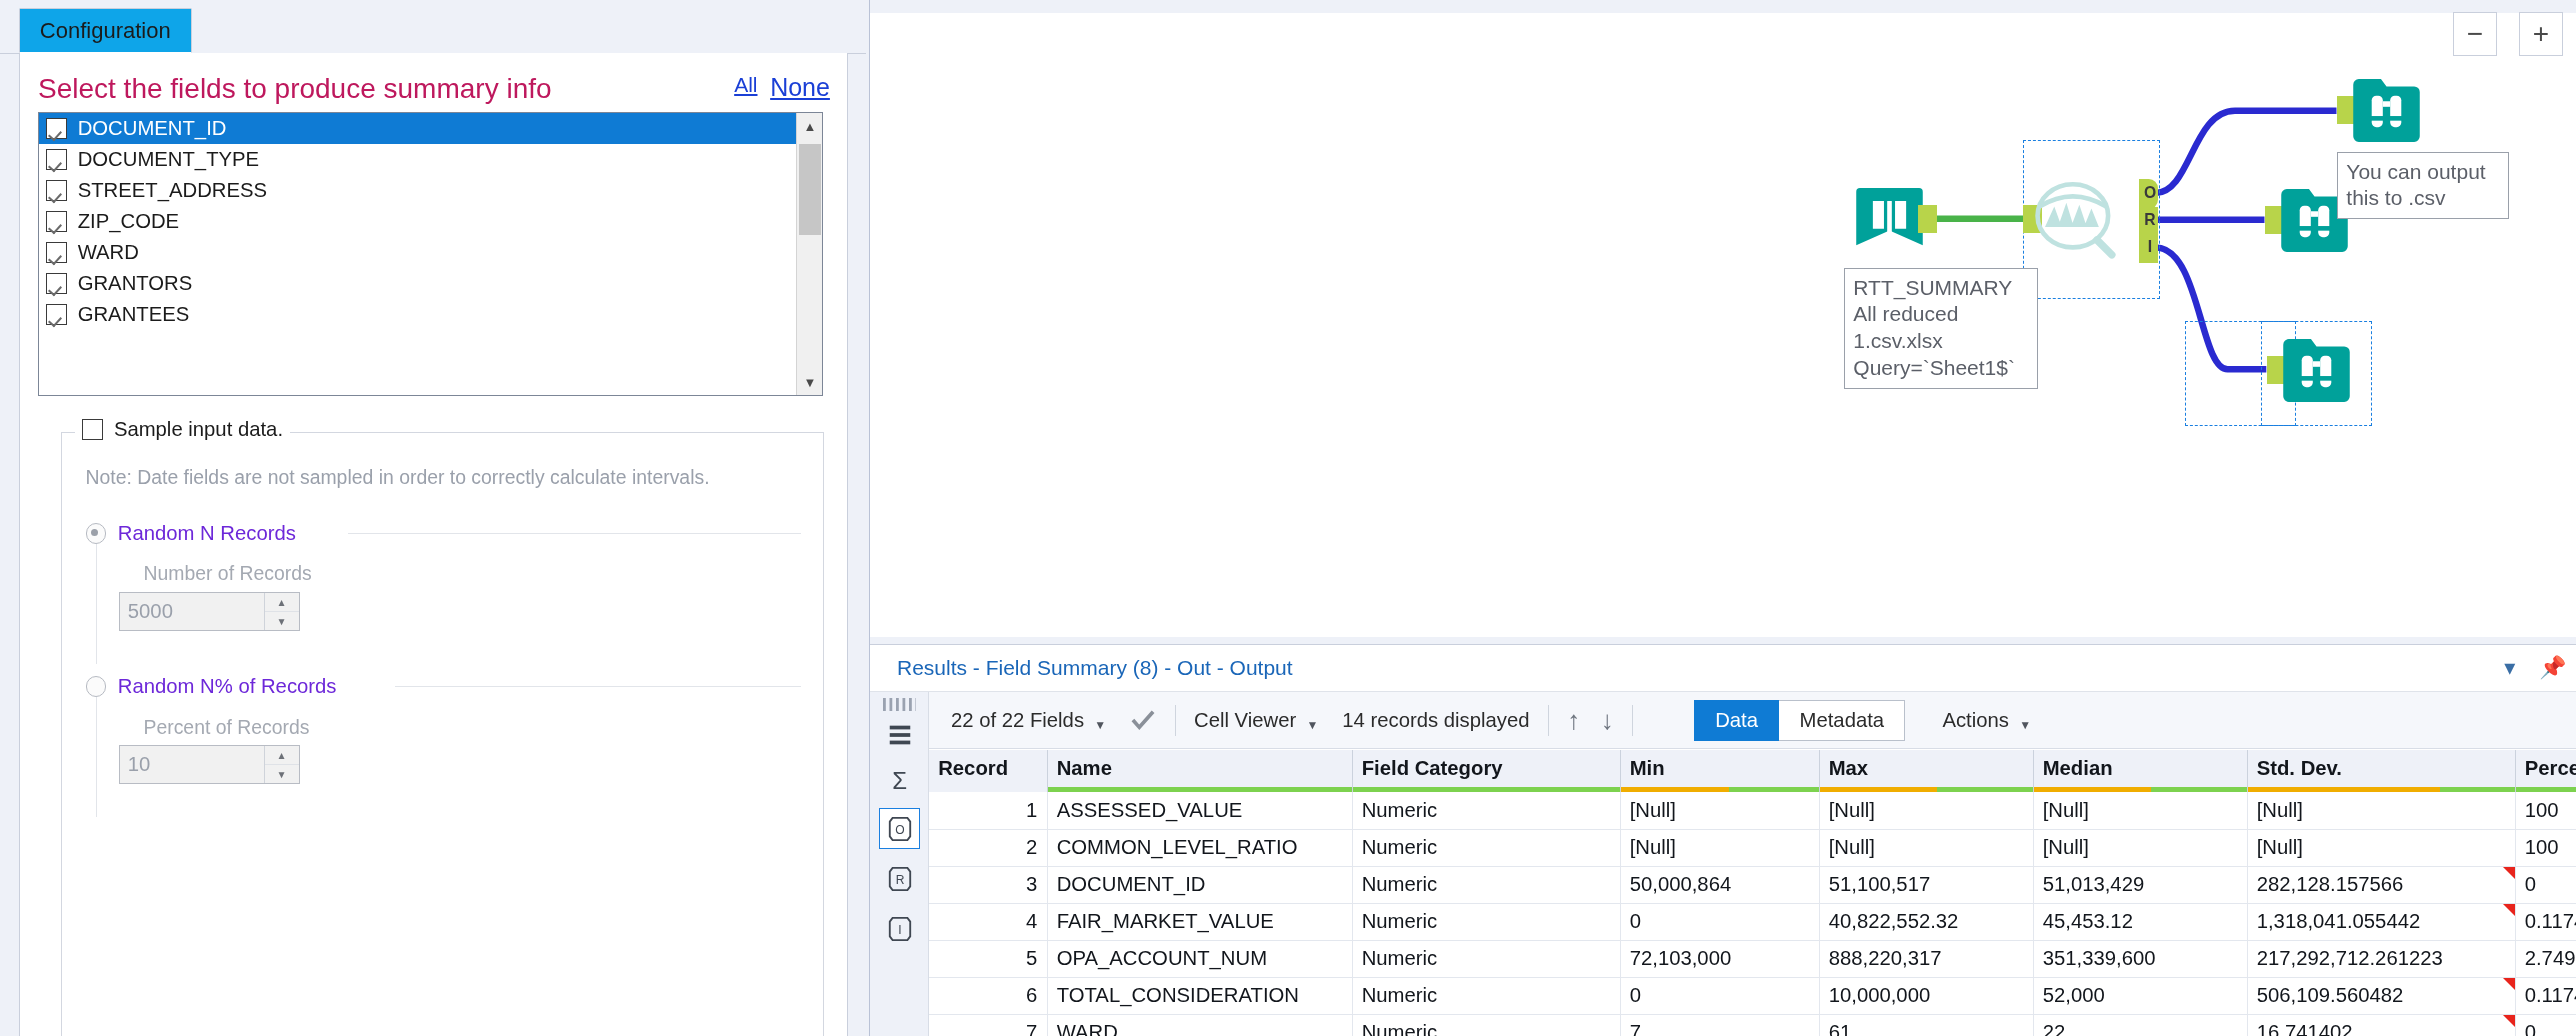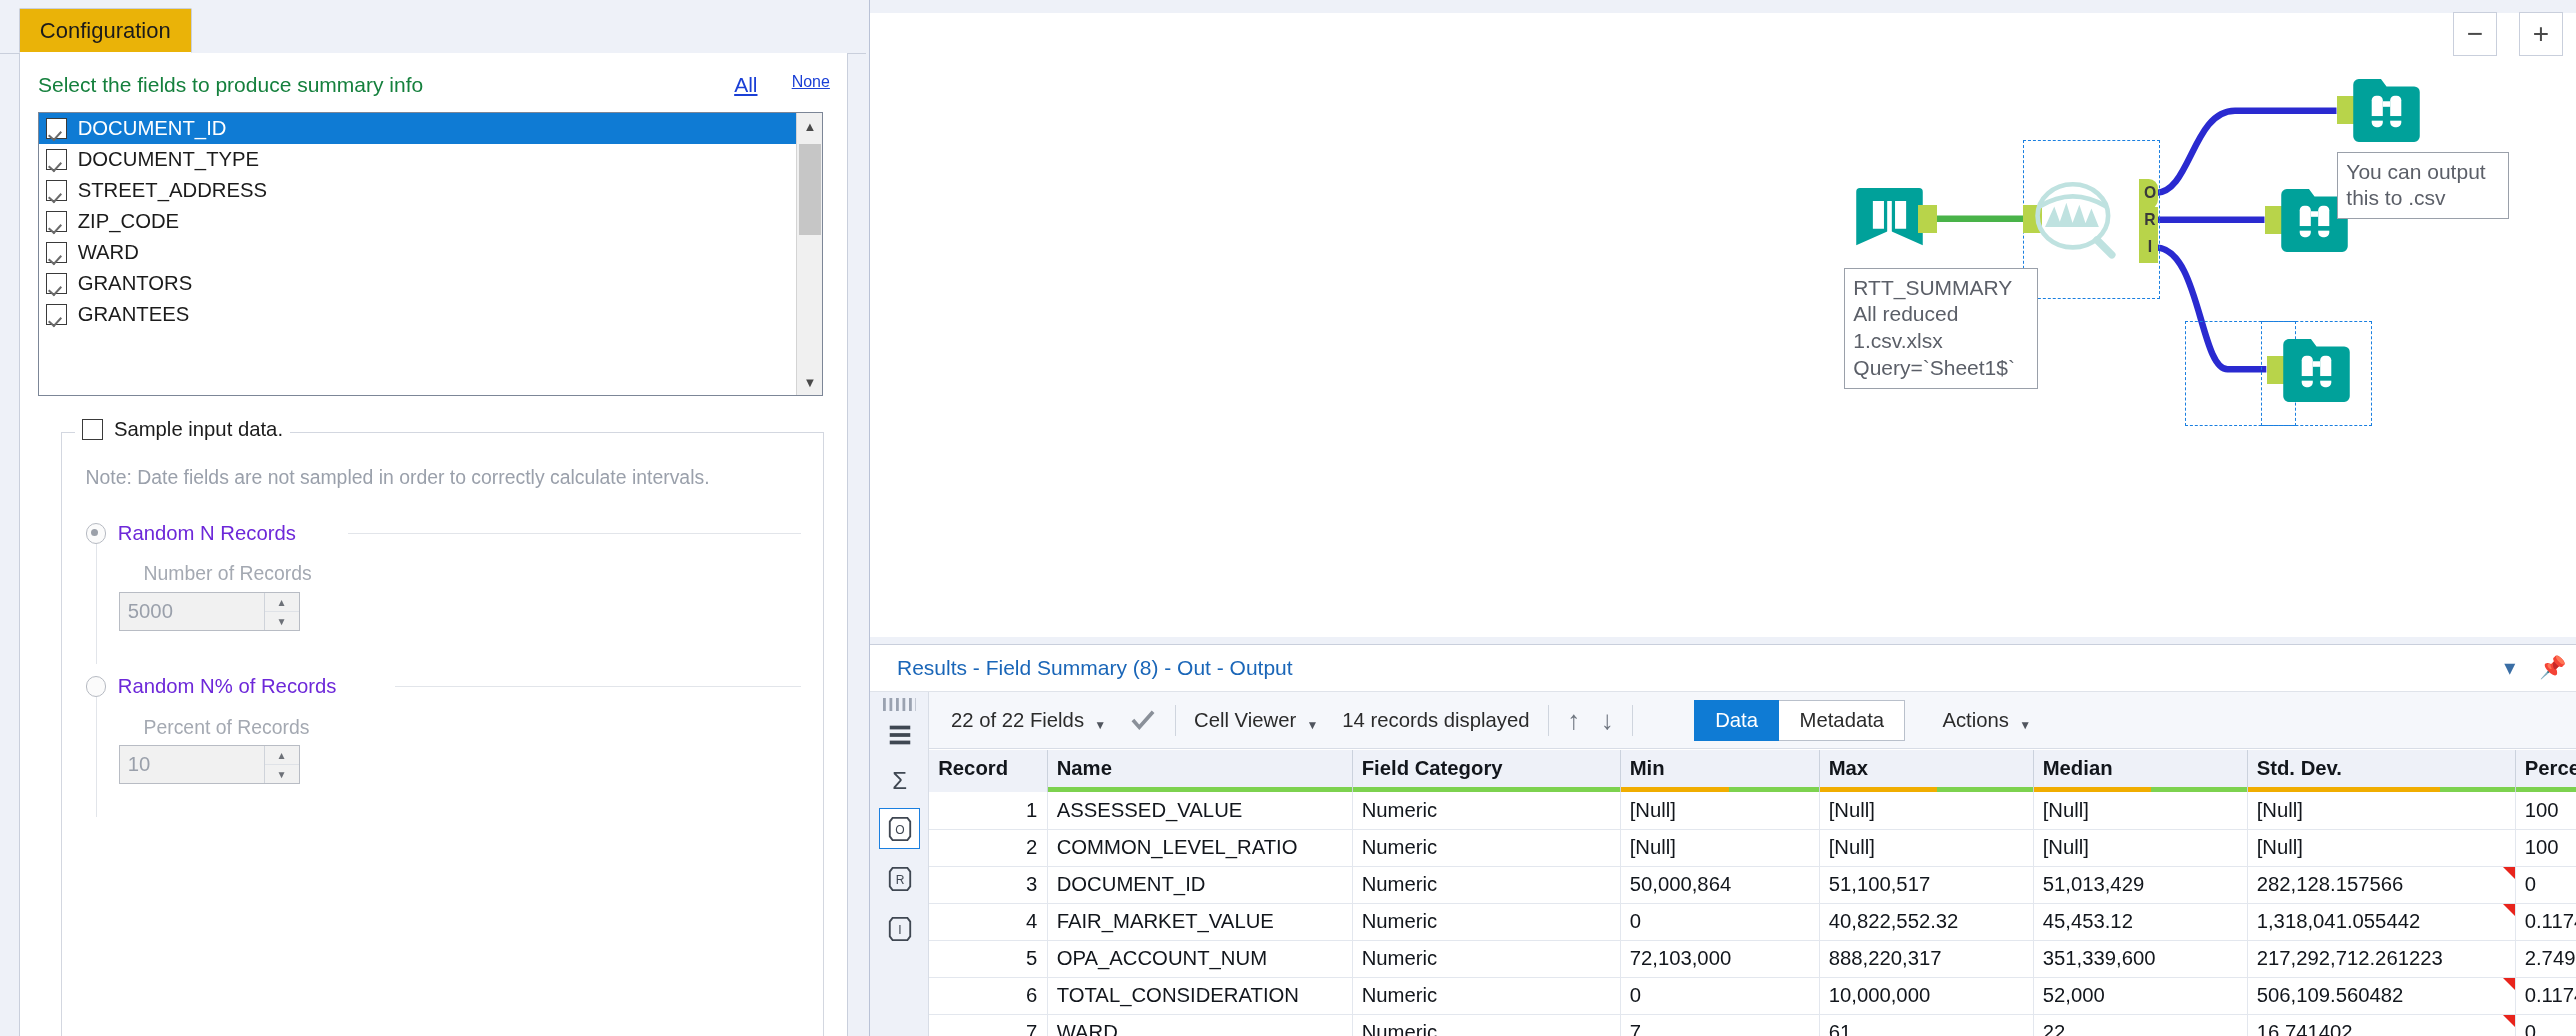--- a/index.html
+++ b/index.html
@@ -17,36 +17,36 @@
     position: absolute; left: 0; top: 0; width: 866px; height: 1036px;
     background: #eef1f8;
   }
   .tabstrip {
     position: absolute; left: 0; top: 0; width: 866px; height: 54px;
     background: #eef1f8; border-bottom: 0.9px solid #c9cfdc;
   }
   .tab {
     position: absolute; left: 18.5px; top: 8.3px; height: 45px;
     padding: 0 20.3px; line-height: 43px;
-    background: #eab308; border: 0.9px solid #c9cfdc; border-bottom: 0.9px solid #ffffff;
+    background: #0ea5e9; border: 0.9px solid #c9cfdc; border-bottom: 0.9px solid #ffffff;
     font-size: 22px; color: #1b1b1b; border-radius: 1.8px 1.8px 0 0;
   }
   .panel-body {
     position: absolute; left: 18.5px; top: 53px; width: 829px; height: 984px;
     background: #ffffff; border: 0.9px solid #c9cfdc; border-top: none;
   }
   .section-title {
-    position: absolute; left: 18.5px; top: 20.3px; font-size: 21px; color: #15803d;
+    position: absolute; left: 18.5px; top: 20.3px; font-size: 28px; color: #be185d;
   }
   .link-all {
     position: absolute; right: 89px; top: 20.3px; font-size: 21px;
     color: #1a3fd6; text-decoration: underline; cursor: pointer;
   }
   .link-none {
-    position: absolute; right: 16.6px; top: 20.3px; font-size: 16px;
+    position: absolute; right: 16.6px; top: 20.3px; font-size: 25px;
     color: #1a3fd6; text-decoration: underline; cursor: pointer;
   }
 
   
   .field-list-wrap {
     position: absolute; left: 18.5px; top: 59px; width: 785px; height: 284px;
     border: 0.9px solid #7c8697; background: #ffffff; overflow: hidden;
   }
   .field-list { position: absolute; left: 0; top: 0; width: 759px; }
   .field-row {

